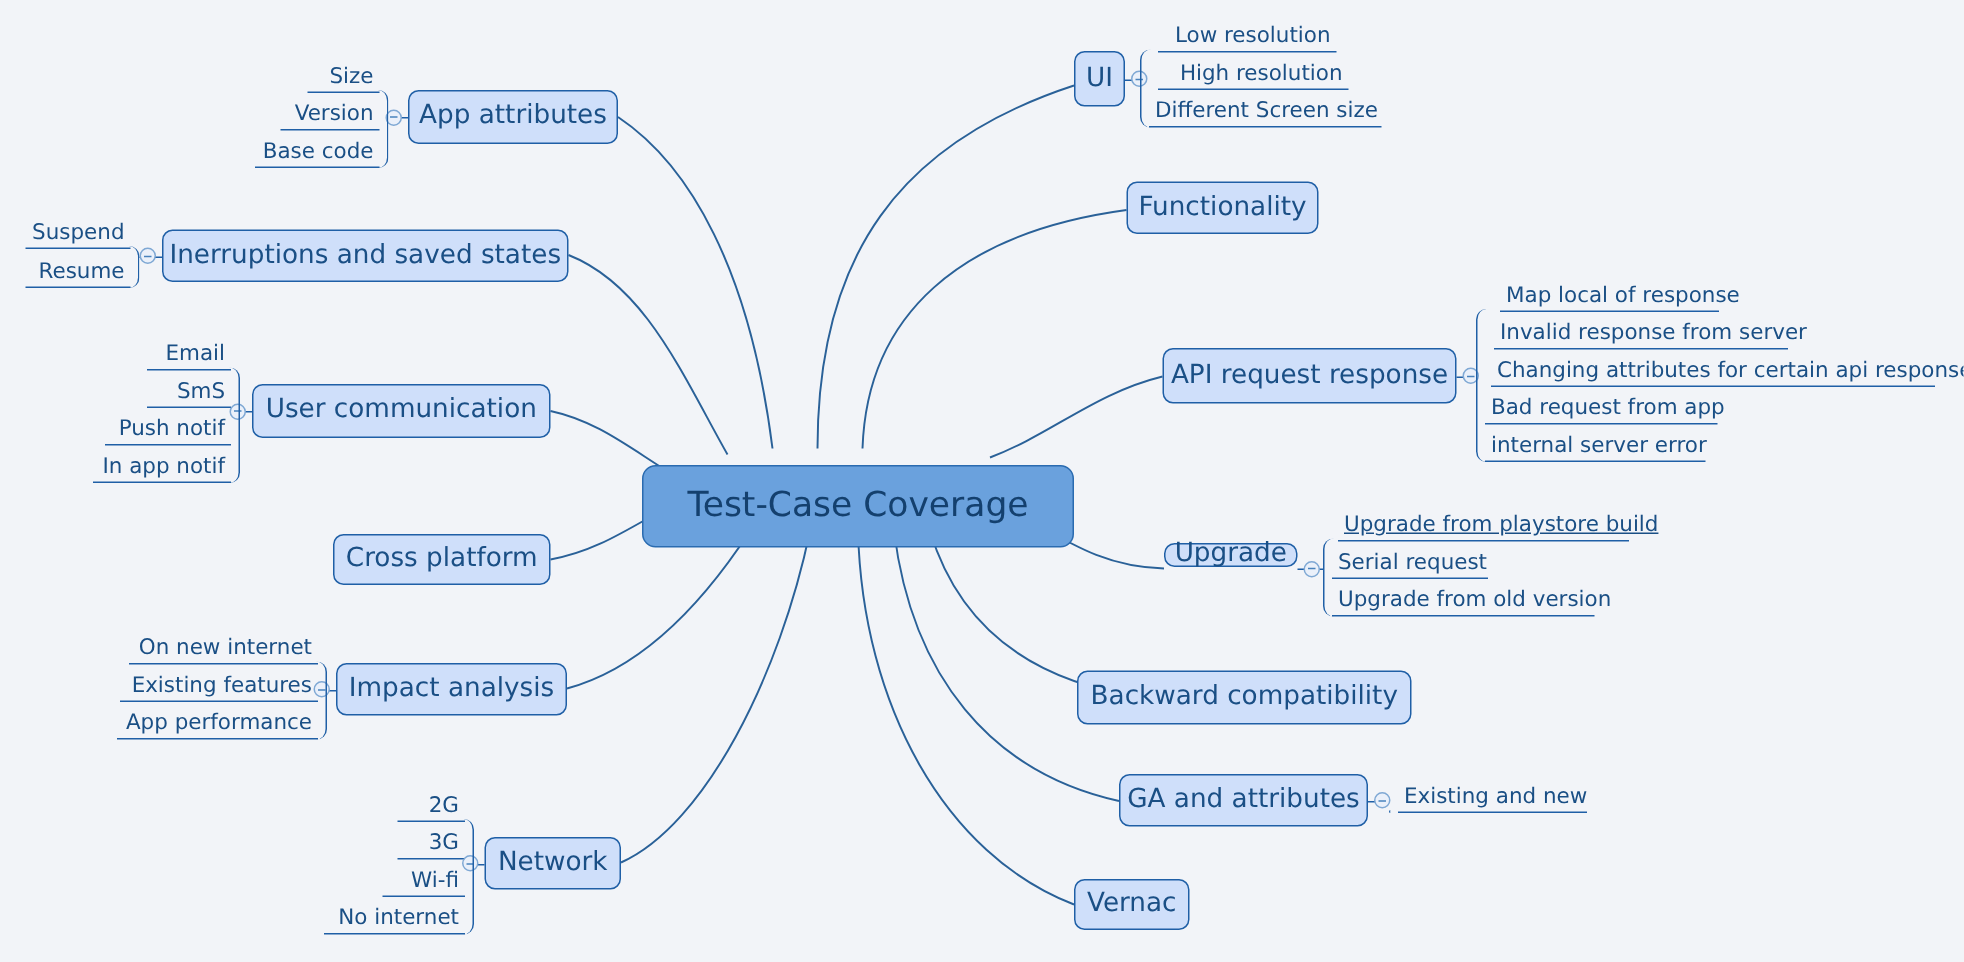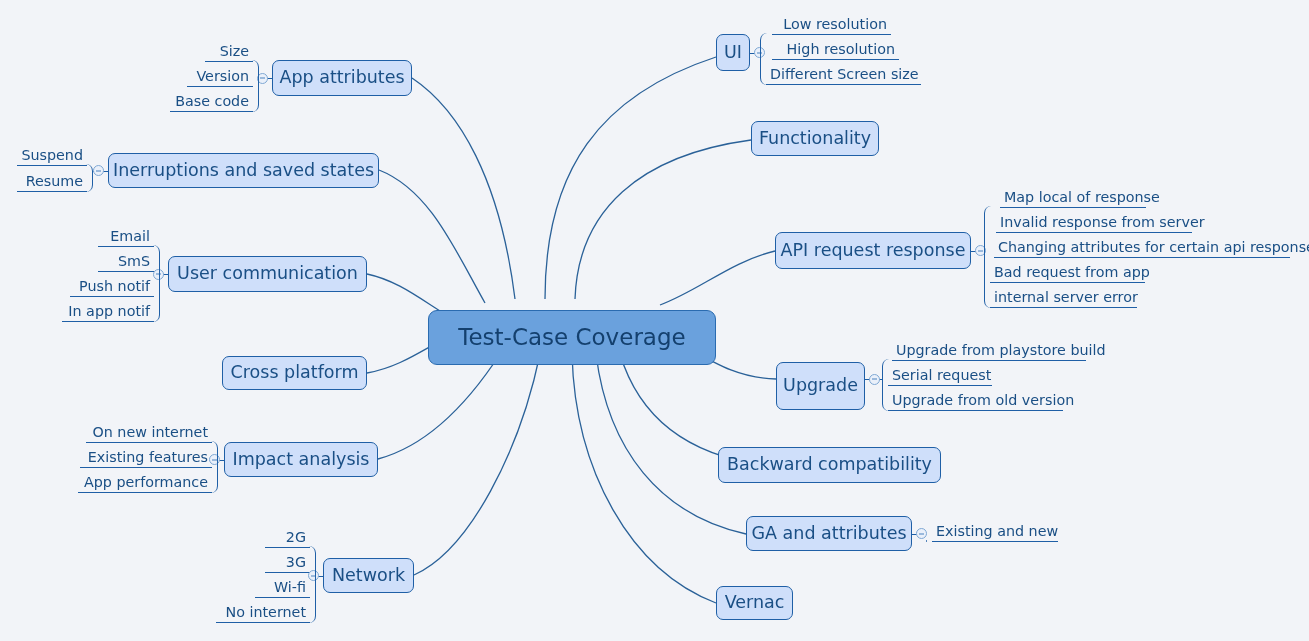--- a/index.html
+++ b/index.html
@@ -165,24 +165,24 @@
         <span>API request response</span>
       </div>
       <div class="leaf right" style="left: 1000px; top: 190px; width: 146px;">Map local of response</div>
       <div class="leaf right" style="left: 996px; top: 215px; width: 196px;">Invalid response from server</div>
       <div class="leaf right" style="left: 994px; top: 240px; width: 296px;">Changing attributes for certain api response</div>
       <div class="leaf right" style="left: 990px; top: 265px; width: 155px;">Bad request from app</div>
       <div class="leaf right" style="left: 990px; top: 290px; width: 147px;">internal server error</div>
       <div class="stub" style="left: 971px; top: 250.5px; width: 13px;"></div>
       <div class="toggle" style="left: 975px; top: 245px;"></div>
       <div class="bracket right" style="left: 984px; top: 206px; width: 9px; height: 102px;"></div>
-      <div class="node" style="left: 776px; top: 362px; width: 89px; height: 48px;">
+      <div class="node" style="left: 776px; top: 362px; width: 89px; height: 16px;">
         <span>Upgrade</span>
       </div>
-      <div class="leaf right" style="left: 892px; top: 343px; width: 194px;">Upgrade from playstore build</div>
+      <div class="leaf right" style="left: 892px; top: 343px; width: 194px; text-decoration: underline;">Upgrade from playstore build</div>
       <div class="leaf right" style="left: 888px; top: 368px; width: 104px;">Serial request</div>
       <div class="leaf right" style="left: 888px; top: 393px; width: 175px;">Upgrade from old version</div>
       <div class="stub" style="left: 865px; top: 379px; width: 17px;"></div>
       <div class="toggle" style="left: 869px; top: 373.5px;"></div>
       <div class="bracket right" style="left: 882px; top: 359px; width: 9px; height: 52px;"></div>
       <div class="node" style="left: 718px; top: 447px; width: 223px; height: 36px;">
         <span>Backward compatibility</span>
       </div>
       <div class="node" style="left: 746px; top: 516px; width: 166px; height: 35px;">
         <span>GA and attributes</span>

